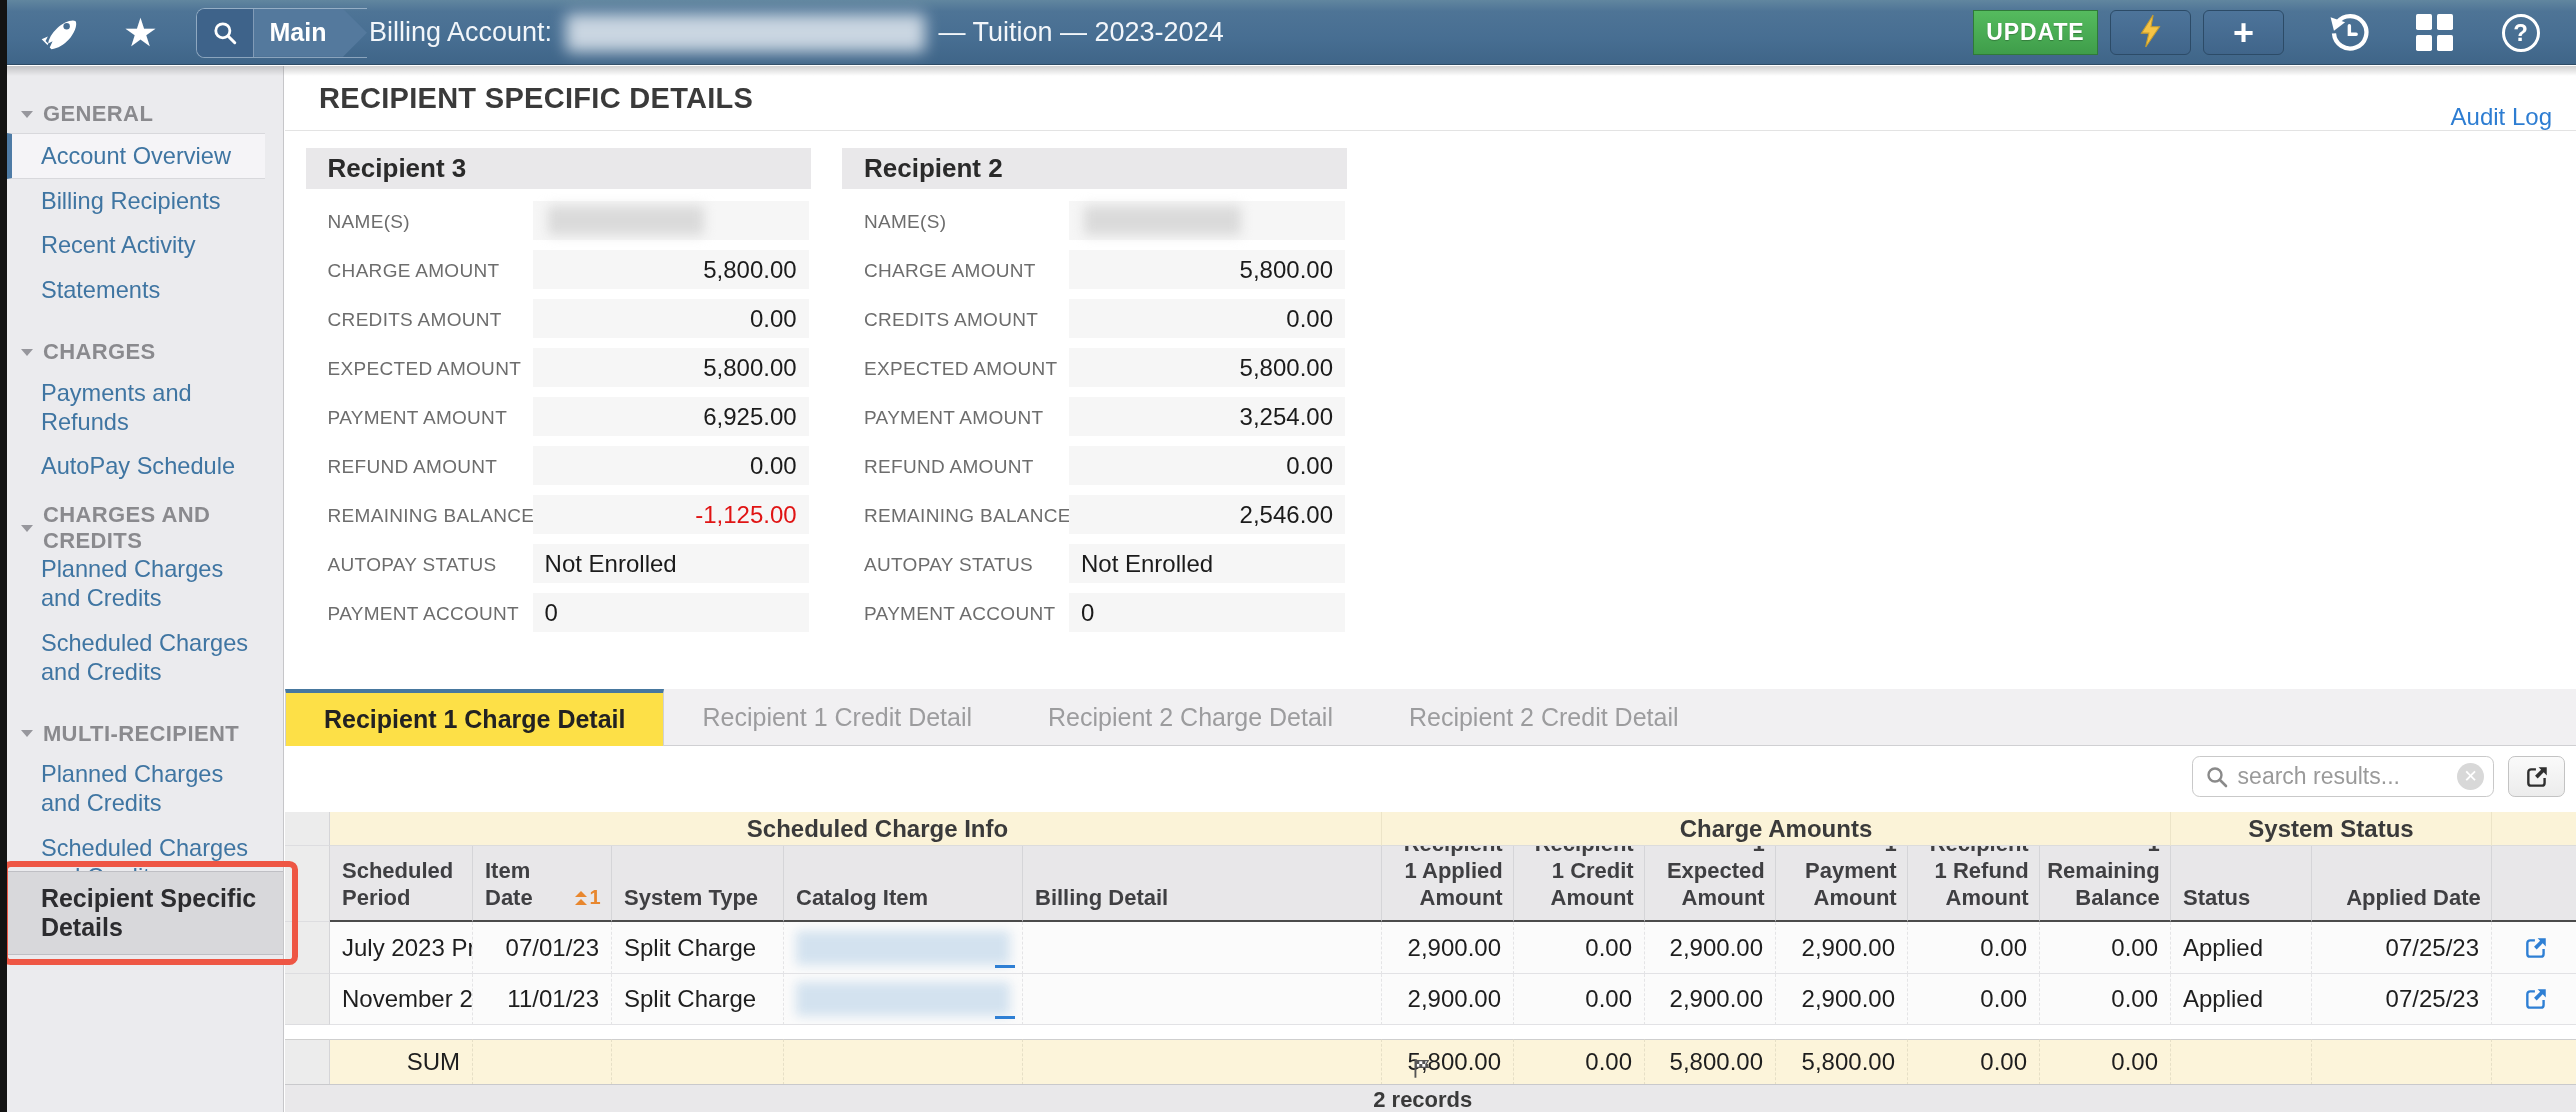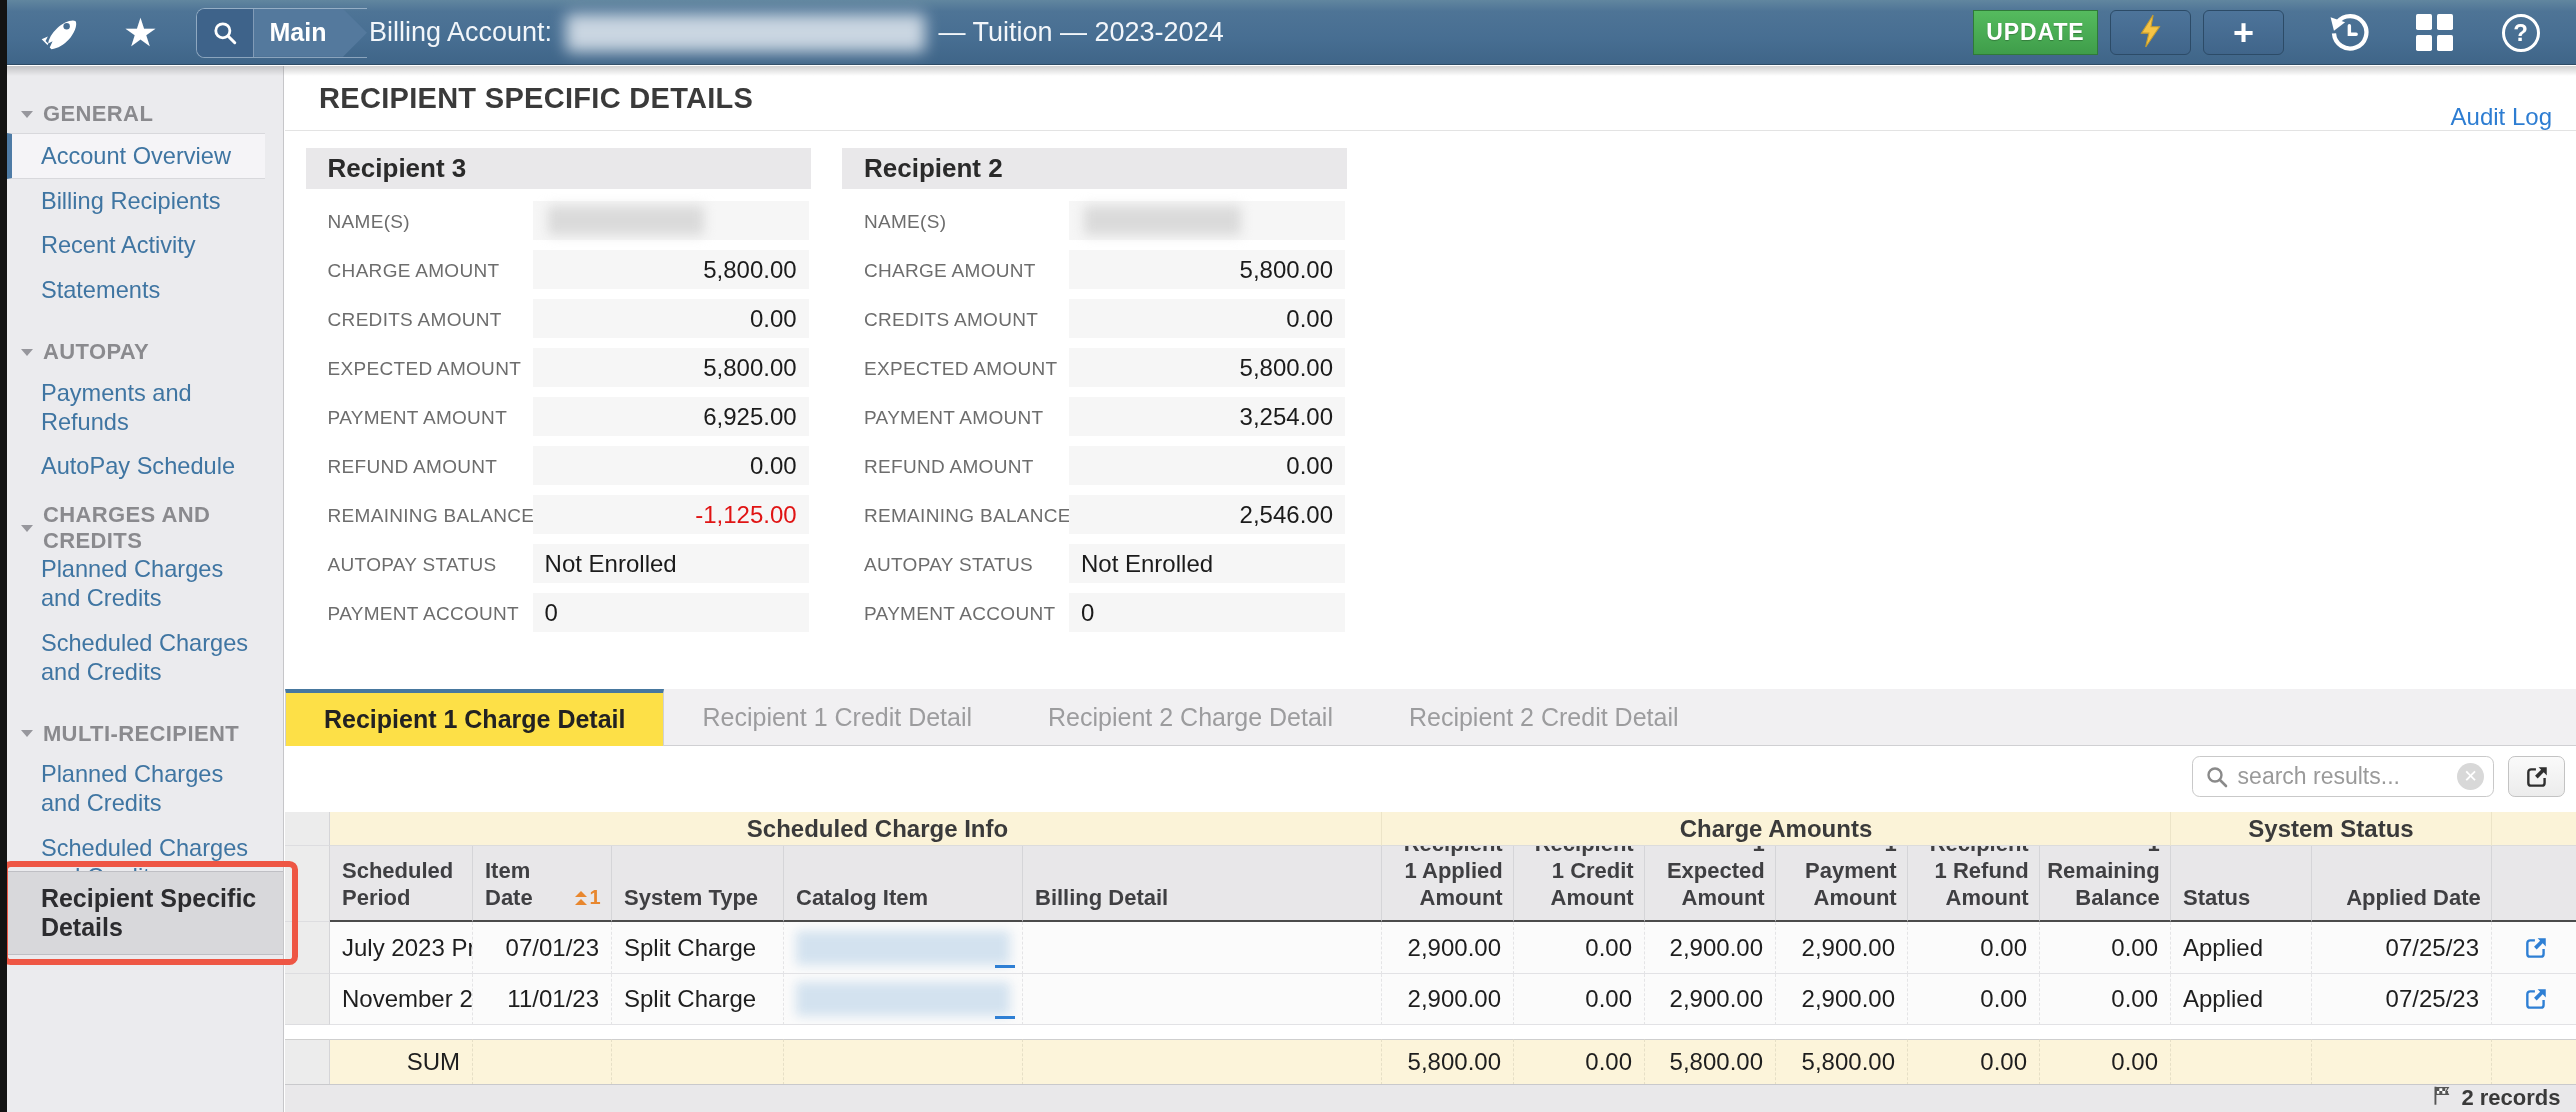--- a/index.html
+++ b/index.html
@@ -117,21 +117,21 @@
   .catalog-redact .blur { position:absolute; inset:0; background:#d3e2ef; filter:blur(5.2px); border-radius:2.6px; }
   .catalog-redact .link-mark { position:absolute; right:-5.2px; bottom:-3.4px; width:20.6px; height:3.4px; background:#2e7fd4; }
   .ext-link { color:#2e7fd4; display:flex; }
   .spacer-cell { grid-column:1 / -1; background:#fff; }
   .sum-cell { background:#fcf4da; border-right:0.9px dashed #e6dfc6; border-top:0.9px solid #cfcfcf;
     border-bottom:0.9px solid #cfcfcf; padding:0 12px; font-weight:normal; }
   .sum-cell.r { justify-content:flex-end; }
   .sum-gutter { background:#ececec; border-right:0.9px solid #d5d5d8; border-top:0.9px solid #cfcfcf; border-bottom:0.9px solid #cfcfcf; }
 
   .table-footer { position:absolute; left:0; bottom:0; width:100%; height:29px; background:#e9e8ea;
-    border-top:0.9px solid #c9c9cc; display:flex; justify-content:flex-end; gap:8.6px; padding-right:15.5px; }
+    border-top:0.9px solid #c9c9cc; display:flex; align-items:center; justify-content:flex-end; gap:8.6px; padding-right:15.5px;flex-direction:column; }
   .footer-text { font-size:22px; font-weight:600; color:#3a3a3a; }
 </style>
 </head>
 <body>
 
 <div id="app">
 
   <div class="topbar">
     <div class="tb-icon tb-rocket">
       <svg width="38" height="38" viewBox="0 0 40 40">
@@ -200,21 +200,21 @@
           <span>GENERAL</span>
         </div>
         <div class="sidebar-item active">Account Overview</div>
         <div class="sidebar-item">Billing Recipients</div>
         <div class="sidebar-item">Recent Activity</div>
         <div class="sidebar-item">Statements</div>
       </div>
       <div class="sidebar-section">
         <div class="section-header">
           <span class="caret"></span>
-          <span>AUTOPAY</span>
+          <span>CHARGES</span>
         </div>
         <div class="sidebar-item">Payments and Refunds</div>
         <div class="sidebar-item">AutoPay Schedule</div>
       </div>
       <div class="sidebar-section">
         <div class="section-header">
           <span class="caret"></span>
           <span>CHARGES AND CREDITS</span>
         </div>
         <div class="sidebar-item">Planned Charges and Credits</div>

